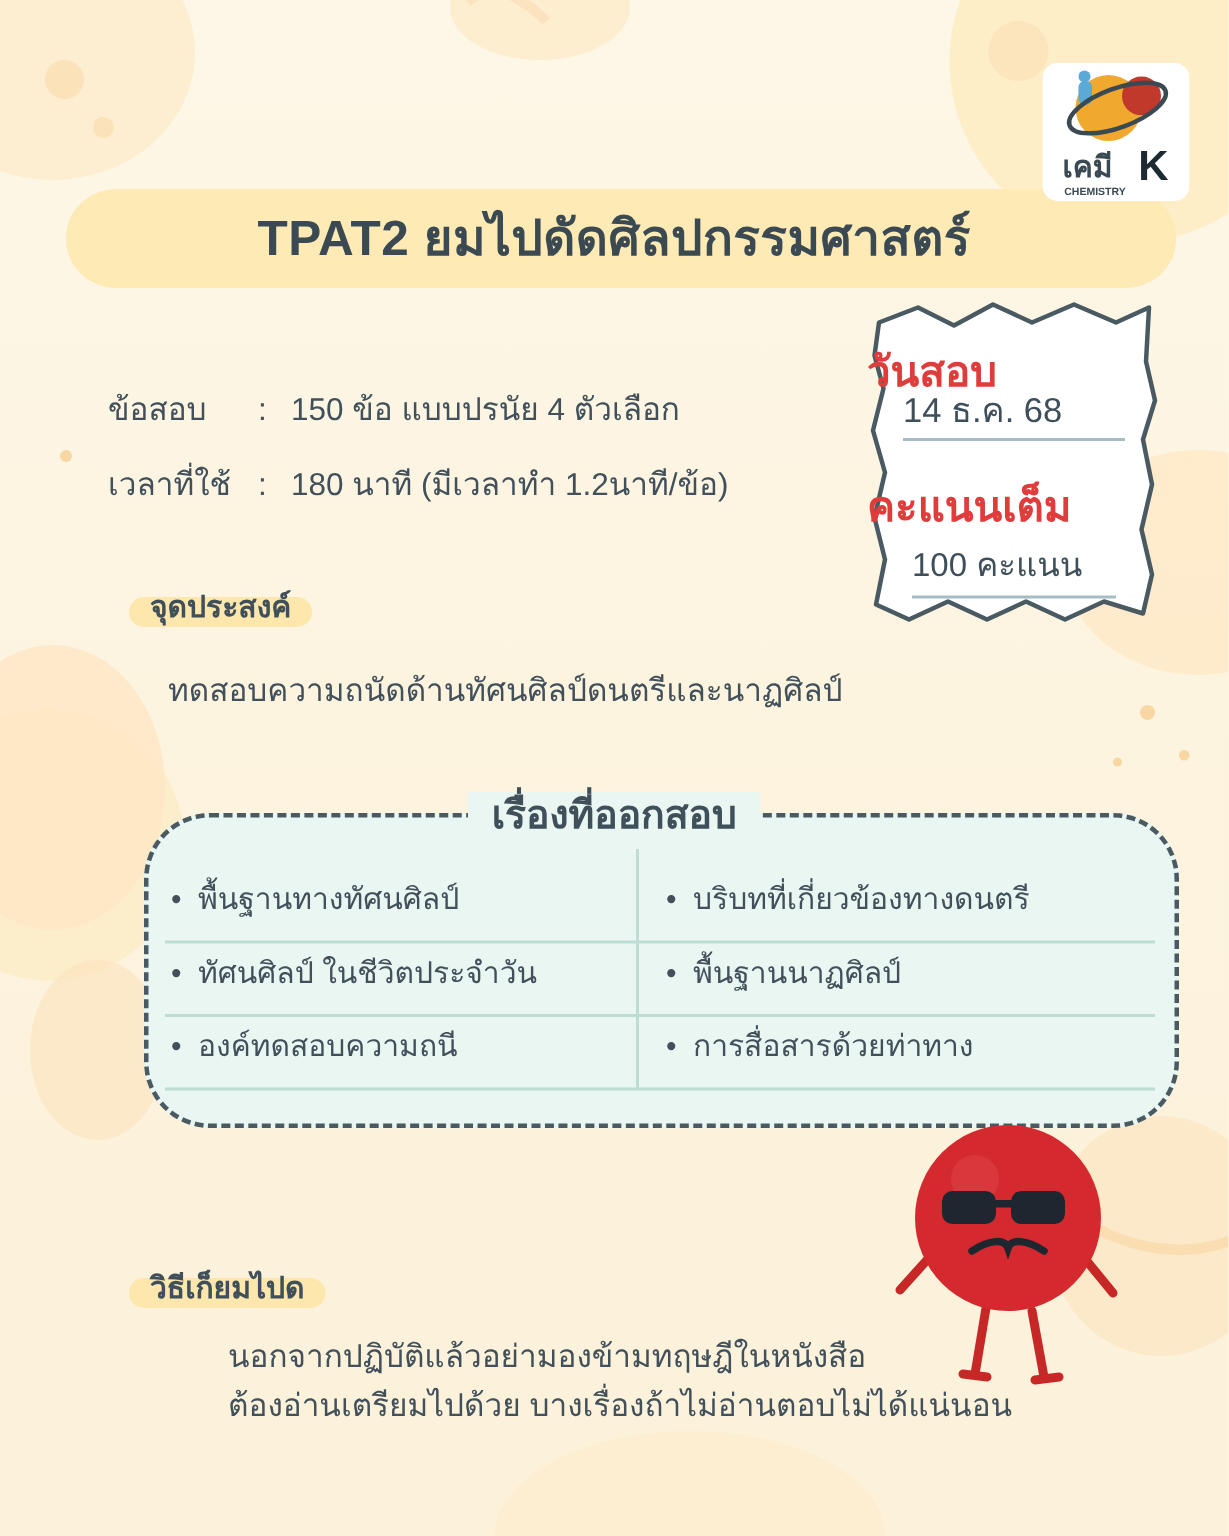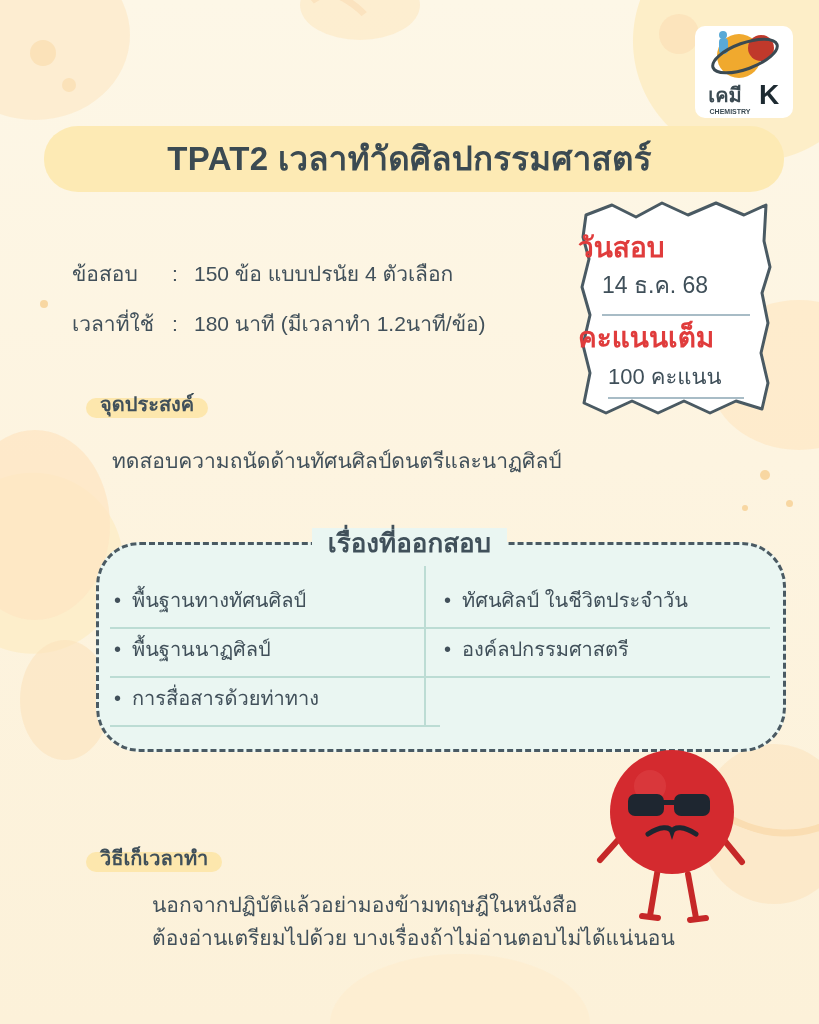--- a/index.html
+++ b/index.html
@@ -54,21 +54,21 @@
   .dot-sm { position:absolute; width:10px; height:10px; border-radius:50%; background:#f8d7a2; }
   .dot-sm.d1{ left:760px; top:470px; }
   .dot-sm.d2{ left:786px; top:500px; width:7px; height:7px;}
   .dot-sm.d3{ left:742px; top:505px; width:6px; height:6px;}
   .dot-sm.d4{ left:40px;  top:300px; width:8px; height:8px;}
 
   
   .logo {
     position: absolute;
     right: 26px;
-    top: 26px;
+    top: 42px;
     width: 98px;
     height: 80px;
     z-index: 6;
   }
 
   
   .title-band {
     position: absolute;
     left: 44px;
     top: 126px;
@@ -123,25 +123,25 @@
   }
   .note .d-label {
     position: absolute;
     left: 0; right: 0; top: 28px;
     font-size: 28px;
     font-weight: bold;
     color: #e03c3c;
   }
   .note .d-value {
     position: absolute;
-    left: 24px; right: 24px; top: 70px;
+    left: 24px; right: 24px; top: 58px;
     font-size: 23px;
     color: #3f4f59;
     border-bottom: 2px solid #a8bcc6;
-    padding-bottom: 11px;
+    padding-bottom: 1px;
   }
   .note .s-label {
     position: absolute;
     left: 0; right: 0; top: 118px;
     font-size: 28px;
     font-weight: bold;
     color: #e03c3c;
   }
   .note .s-value {
     position: absolute;
@@ -281,21 +281,21 @@
       <rect x="24" y="12" width="9" height="16" rx="4" fill="#5aa9d6"></rect>
       <circle cx="28" cy="9" r="4" fill="#5aa9d6"></circle>
       <ellipse cx="50" cy="30" rx="34" ry="13" fill="none" stroke="#3b4a52" stroke-width="3" transform="rotate(-20 50 30)"></ellipse>
       <text x="30" y="76" font-family="'Liberation Sans',sans-serif" font-size="20" font-weight="bold" fill="#3b4a52" text-anchor="middle">เคมี</text>
       <text x="74" y="78" font-family="'Liberation Sans',sans-serif" font-size="28" font-weight="bold" fill="#1d2a31" text-anchor="middle">K</text>
       <text x="35" y="88" font-family="'Liberation Sans',sans-serif" font-size="7" font-weight="bold" fill="#3b4a52" text-anchor="middle">CHEMISTRY</text>
     </svg>
   </div>
 
   <div class="title-band"></div>
-  <div class="title-text">TPAT2 เวลาทำัดศิลปกรรมศาสตร์</div>
+  <div class="title-text">TPAT2 ยมไปดัดศิลปกรรมศาสตร์</div>
 
   <div class="info">
     <div class="row">
       <div class="lbl">ข้อสอบ</div>
       <div class="colon">:</div>
       <div class="val">150 ข้อ แบบปรนัย 4 ตัวเลือก</div>
     </div>
     <div class="row">
       <div class="lbl">เวลาที่ใช้</div>
       <div class="colon">:</div>
@@ -323,23 +323,24 @@
   </div>
   <div class="sec-body purpose-body">ทดสอบความถนัดด้านทัศนศิลป์ดนตรีและนาฏศิลป์</div>
 
   <div class="topics"></div>
   <div class="topics-divider"></div>
   <div class="topics-title">
     <span>เรื่องที่ออกสอบ</span>
   </div>
   <div class="topics-grid">
     <div class="topic">พื้นฐานทางทัศนศิลป์</div>
+    <div class="topic">บริบทที่เกี่ยวข้องทางดนตรี</div>
     <div class="topic">ทัศนศิลป์ ในชีวิตประจำวัน</div>
     <div class="topic">พื้นฐานนาฏศิลป์</div>
-    <div class="topic">องค์ลปกรรมศาสตรี</div>
+    <div class="topic">องค์ทดสอบความถนี</div>
     <div class="topic">การสื่อสารด้วยท่าทาง</div>
   </div>
 
   <div class="mascot">
     <svg viewBox="0 0 186 190" width="186" height="190">
 
       <path d="M66,132 L58,180" stroke="#c62828" stroke-width="6" fill="none" stroke-linecap="round"></path>
       <path d="M96,138 L104,182" stroke="#c62828" stroke-width="6" fill="none" stroke-linecap="round"></path>
       <path d="M50,180 L66,182" stroke="#c62828" stroke-width="6" fill="none" stroke-linecap="round"></path>
       <path d="M98,184 L114,182" stroke="#c62828" stroke-width="6" fill="none" stroke-linecap="round"></path>
@@ -352,20 +353,20 @@
 
       <rect x="36" y="58" width="36" height="22" rx="7" fill="#1e2630"></rect>
       <rect x="82" y="58" width="36" height="22" rx="7" fill="#1e2630"></rect>
       <rect x="70" y="64" width="14" height="5" fill="#1e2630"></rect>
 
       <path d="M56,98 C68,90 78,90 80,96 C82,90 92,90 104,98" stroke="#1e2630" stroke-width="5" fill="none" stroke-linecap="round"></path>
     </svg>
   </div>
 
   <div class="sec-head scoring">
-    <span class="hl"></span><span>วิธีเก็เวลาทำ</span>
+    <span class="hl"></span><span>วิธีเก็ยมไปด</span>
   </div>
   <div class="sec-body scoring-body">
     <div>นอกจากปฏิบัติแล้วอย่ามองข้ามทฤษฎีในหนังสือ</div>
     <div>ต้องอ่านเตรียมไปด้วย บางเรื่องถ้าไม่อ่านตอบไม่ได้แน่นอน</div>
   </div>
 
 </div>
 
 </body></html>

